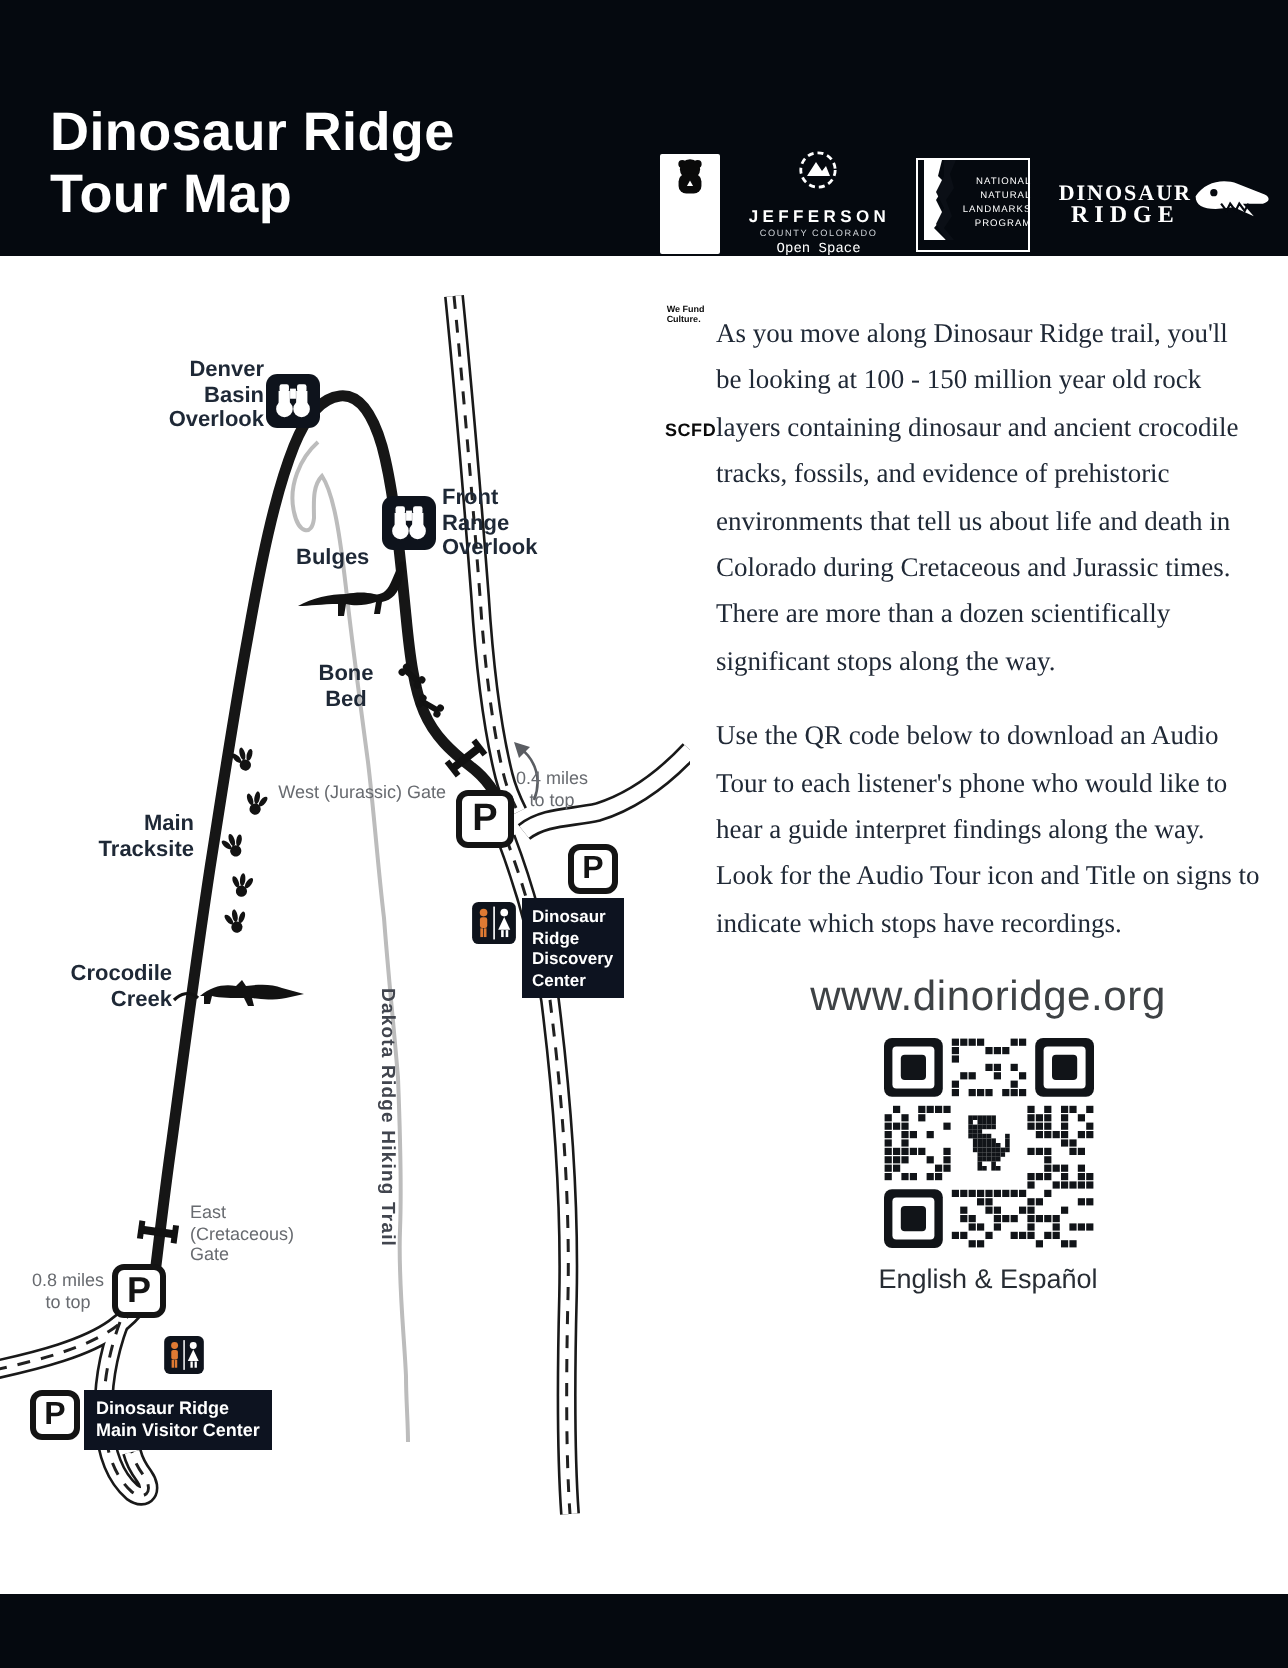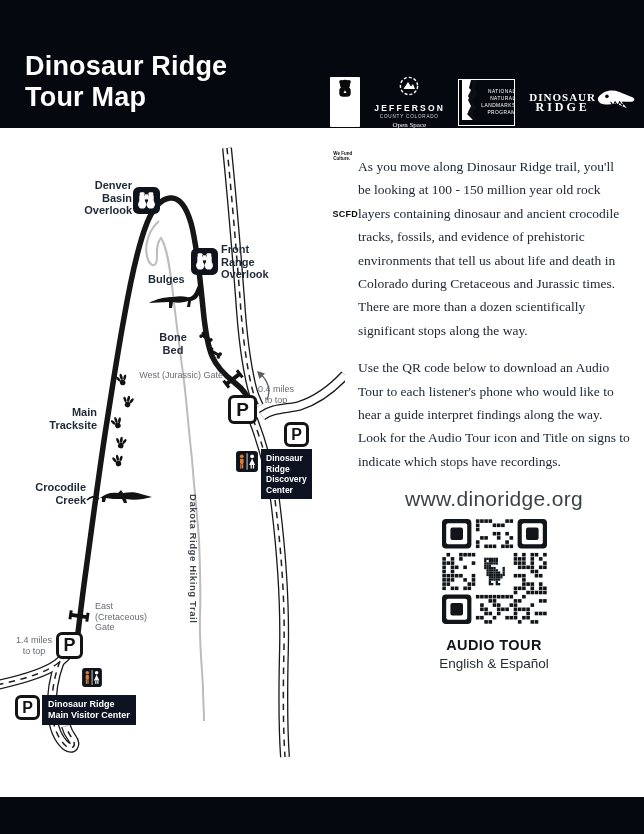--- a/index.html
+++ b/index.html
@@ -9,21 +9,21 @@
   
   .header-bar{position:absolute;left:0;top:0;width:644px;height:128px;background:#05090f;}
   .page-title{position:absolute;left:25px;top:51px;margin:0;color:#fff;font-size:27px;line-height:31px;font-weight:bold;letter-spacing:.2px;white-space:pre-line;}
   .logos{position:absolute;right:8px;top:76px;height:52px;display:flex;align-items:center;gap:14px;}
   .logo-scfd{width:30px;height:50px;background:#fff;display:flex;flex-direction:column;align-items:center;justify-content:flex-start;border-radius:1px;gap:48px;}
   .scfd-tag{font-size:4.5px;line-height:5px;color:#0a0a0a;font-weight:bold;text-align:left;width:24px;}
   .scfd-name{font-size:9px;font-weight:bold;color:#0a0a0a;letter-spacing:.3px;}
   .logo-jeffco{width:70px;color:#fff;text-align:center;}
   .jeff-name{font-size:8.5px;font-weight:bold;letter-spacing:2.2px;margin-top:3px;}
   .jeff-sub{font-size:4.6px;letter-spacing:.8px;color:#cfd3d8;margin-top:1px;}
-  .jeff-open{font-size:7px;margin-top:2px;color:#fff;font-family:Liberation Serif, serif;}
+  .jeff-open{font-size:7px;margin-top:2px;color:#fff;font-family:Liberation Mono, monospace;}
   .logo-nnl{width:57px;height:47px;border:1.5px solid #fff;display:flex;align-items:center;box-sizing:border-box;background:#05090f;}
   .nnl-lines{font-size:4.8px;line-height:7px;color:#fff;letter-spacing:.5px;text-align:right;flex:1;padding-right:3px;}
   .logo-dr{display:flex;align-items:center;color:#fff;}
   .dr-text{font-family:"Liberation Serif",serif;font-weight:bold;line-height:10px;text-align:center;}
   .dr-l1{font-size:11px;letter-spacing:1px;display:block;}
   .dr-l2{font-size:12px;letter-spacing:3px;display:block;}
 
   
   .map-region{position:absolute;left:0;top:128px;width:345px;height:498px;}
   .map-svg{position:absolute;left:0;top:0;}
@@ -187,32 +187,32 @@
 
   <div class="mlabel" style="right:213px;top:51px;text-align:right;">Denver
 Basin
 Overlook</div>
   <div class="mlabel" style="left:221px;top:115px;">Front
 Range
 Overlook</div>
   <div class="mlabel" style="left:148px;top:145px;">Bulges</div>
   <div class="mlabel" style="left:152px;top:203px;width:42px;text-align:center;">Bone
 Bed</div>
-  <div class="glabel" style="right:122px;top:242px;margin-left:24px;">West (Jurassic) Gate</div>
+  <div class="glabel" style="right:122px;top:263px;margin-left:24px;">West (Jurassic) Gate</div>
   <div class="glabel" style="left:254px;top:256px;width:44px;text-align:center;">0.4 miles
 to top</div>
   <div class="mlabel" style="right:248px;top:278px;text-align:right;">Main
 Tracksite</div>
   <div class="mlabel" style="right:259px;top:353px;text-align:right;">Crocodile
 Creek</div>
   <div class="vert" style="left:188px;top:366px;">Dakota Ridge Hiking Trail</div>
   <div class="glabel" style="left:95px;top:473px;">East
 (Cretaceous)
 Gate</div>
-  <div class="glabel" style="left:12px;top:507px;width:44px;text-align:center;">1.4 miles
+  <div class="glabel" style="left:12px;top:507px;width:44px;text-align:center;">0.8 miles
 to top</div>
 
   <div class="darkbox box-discovery" style="left:261px;top:321px;">Dinosaur
 Ridge
 Discovery
 Center</div>
   <div class="darkbox box-visitor" style="left:42px;top:567px;">Dinosaur Ridge
 Main Visitor Center</div>
 
   <div class="psign" style="left:228px;top:267px;width:29px;height:29px;font-size:19px;">P</div>
@@ -512,17 +512,16 @@
         <rect x="53.65" y="59.400000000000006" width="2.3" height="2.3" fill="#111418"></rect>
         <rect x="55.949999999999996" y="59.400000000000006" width="2.3" height="2.3" fill="#111418"></rect>
         <rect x="46.75" y="61.7" width="2.3" height="2.3" fill="#111418"></rect>
         <rect x="53.65" y="61.7" width="2.3" height="2.3" fill="#111418"></rect>
         <rect x="46.75" y="64" width="2.3" height="2.3" fill="#111418"></rect>
         <rect x="49.05" y="64" width="2.3" height="2.3" fill="#111418"></rect>
         <rect x="53.65" y="64" width="2.3" height="2.3" fill="#111418"></rect>
         <rect x="55.949999999999996" y="64" width="2.3" height="2.3" fill="#111418"></rect>
       </svg>
   </div>
-  <div class="audio-title">AUDIO TOUR</div>
   <div class="audio-sub">English &amp; Español</div>
 </aside>
 
 <div class="footer-bar"></div>
 
 </body></html>

